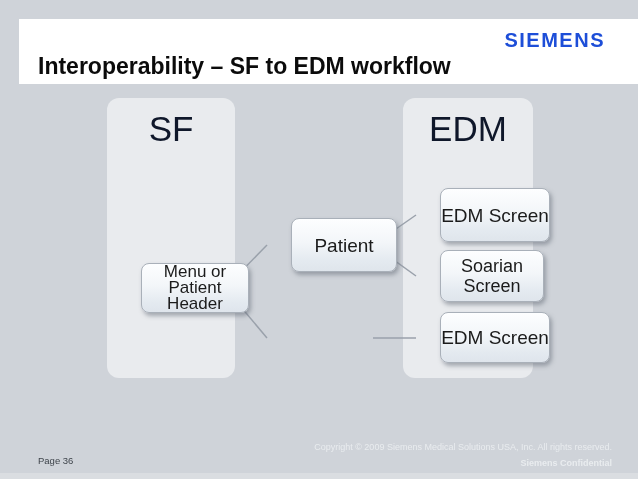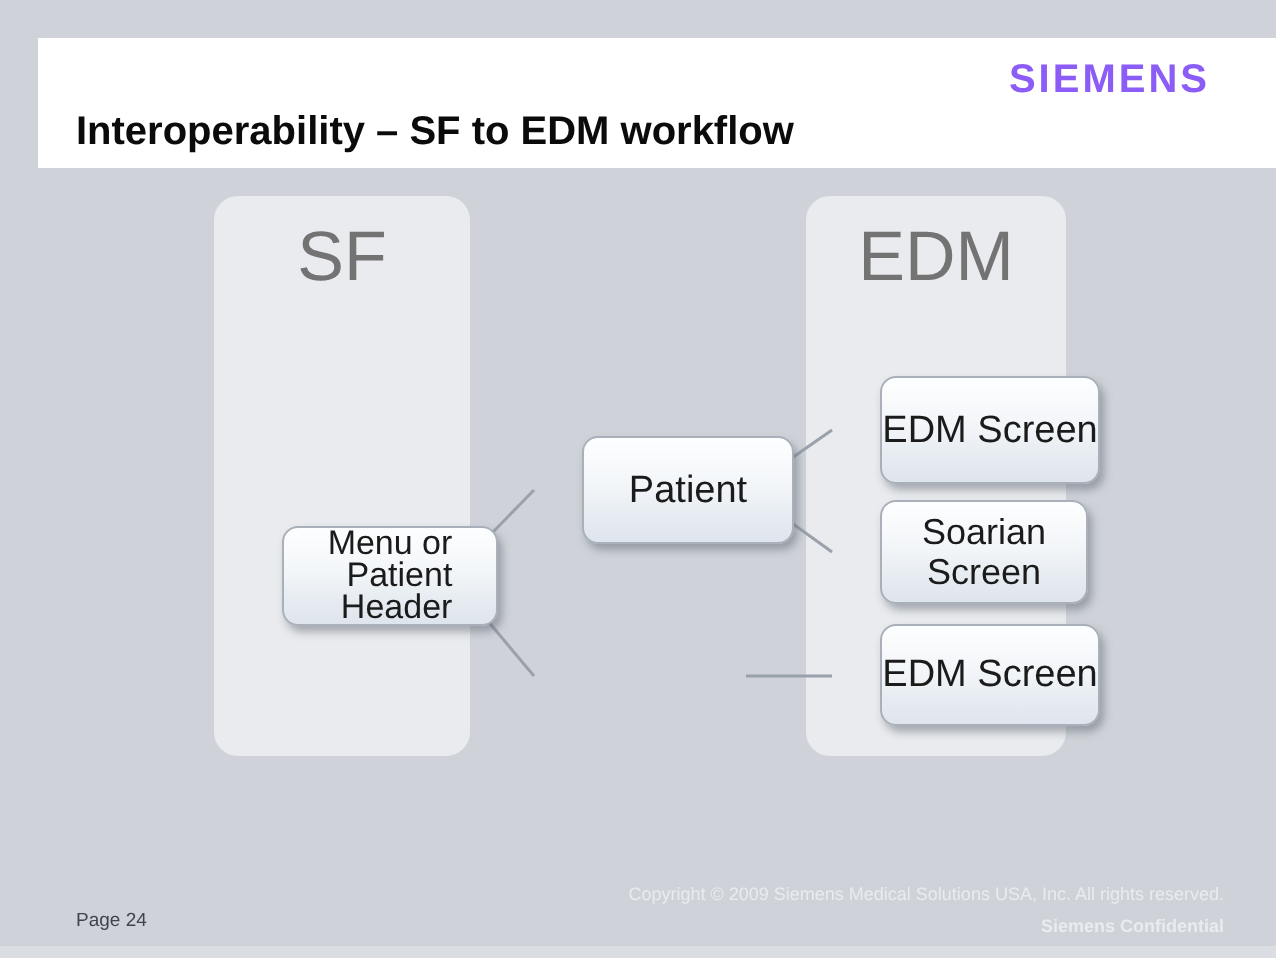--- a/index.html
+++ b/index.html
@@ -17,21 +17,21 @@
   
   .header-band {
     position: absolute;
     left: 19px; top: 19px; right: 0;
     height: 65px;
     background: #ffffff;
   }
   .slide-title {
     position: absolute;
     left: 19px; top: 36px;
-    font-size: 20px;
+    font-size: 23px;
     font-weight: bold;
     color: #0b0b0b;
     line-height: 22px;
     white-space: nowrap;
   }
   .brand-logo {
     position: absolute;
     right: 33px; top: 10px;
     font-size: 20px;
     font-weight: bold;
@@ -48,21 +48,21 @@
     border-radius: 12px;
   }
   .col-sf   { left: 107px; width: 128px; }
   .col-link { left: 253px; width: 129px; }
   .col-edm  { left: 403px; width: 130px; }
   .col-title {
     margin-top: 10px;
     text-align: center;
     font-size: 35px;
     line-height: 42px;
-    color: #737373;
+    color: #0f172a;
   }
   .connectors {
     position: absolute;
     left: 0; top: 0;
     width: 638px; height: 479px;
     pointer-events: none;
   }
   .connectors line {
     stroke: #9aa1ab;
     stroke-width: 1.5;
@@ -77,21 +77,21 @@
     display: flex;
     align-items: center;
     justify-content: center;
     text-align: center;
     color: #1b1b1b;
     font-size: 19px;
     line-height: 21px;
     white-space: pre-line;
     margin-left: 24px;
   }
-  .node-menu    { left: 117px; top: 263px; width: 108px; height: 50px; font-size: 17px; line-height: 16px; text-align: right; }
+  .node-menu    { left: 117px; top: 263px; width: 108px; height: 50px; font-size: 17px; line-height: 16px; }
   .node-patient { left: 267px; top: 218px; width: 106px; height: 54px; }
   .node-generic { left: 267px; top: 311px; width: 106px; height: 53px; }
   .node-edm1    { left: 416px; top: 188px; width: 110px; height: 54px; }
   .node-soarian { left: 416px; top: 250px; width: 104px; height: 52px; font-size: 18px; line-height: 20px; }
   .node-edm2    { left: 416px; top: 312px; width: 110px; height: 51px; }
   
   .footer-copyright {
     position: absolute;
     right: 26px; top: 442px;
     font-size: 9px;
@@ -121,21 +121,21 @@
     background: #dadde1;
   }
 </style>
 </head>
 <body>
 
 <div class="slide">
 
   <div class="header-band">
     <div class="slide-title">Interoperability – SF to EDM workflow</div>
-    <div class="brand-logo" style="color: #8b5cf6;">SIEMENS</div>
+    <div class="brand-logo" style="color: #1d4ed8;">SIEMENS</div>
   </div>
 
   <div class="col col-sf">
     <div class="col-title">SF</div>
   </div>
   <div class="col col-edm">
     <div class="col-title">EDM</div>
   </div>
 
   <svg class="connectors" viewBox="0 0 638 479" xmlns="http://www.w3.org/2000/svg">
@@ -160,17 +160,17 @@
   <div class="node node-soarian">
     <span>Soarian
 Screen</span>
   </div>
   <div class="node node-edm2">
     <span>EDM Screen</span>
   </div>
 
   <div class="footer-copyright">Copyright © 2009 Siemens Medical Solutions USA, Inc. All rights reserved.</div>
   <div class="footer-confidential">Siemens Confidential</div>
-  <div class="footer-page">Page 24</div>
+  <div class="footer-page">Page 36</div>
 
   <div class="bottom-strip"></div>
 
 </div>
 
 </body></html>

